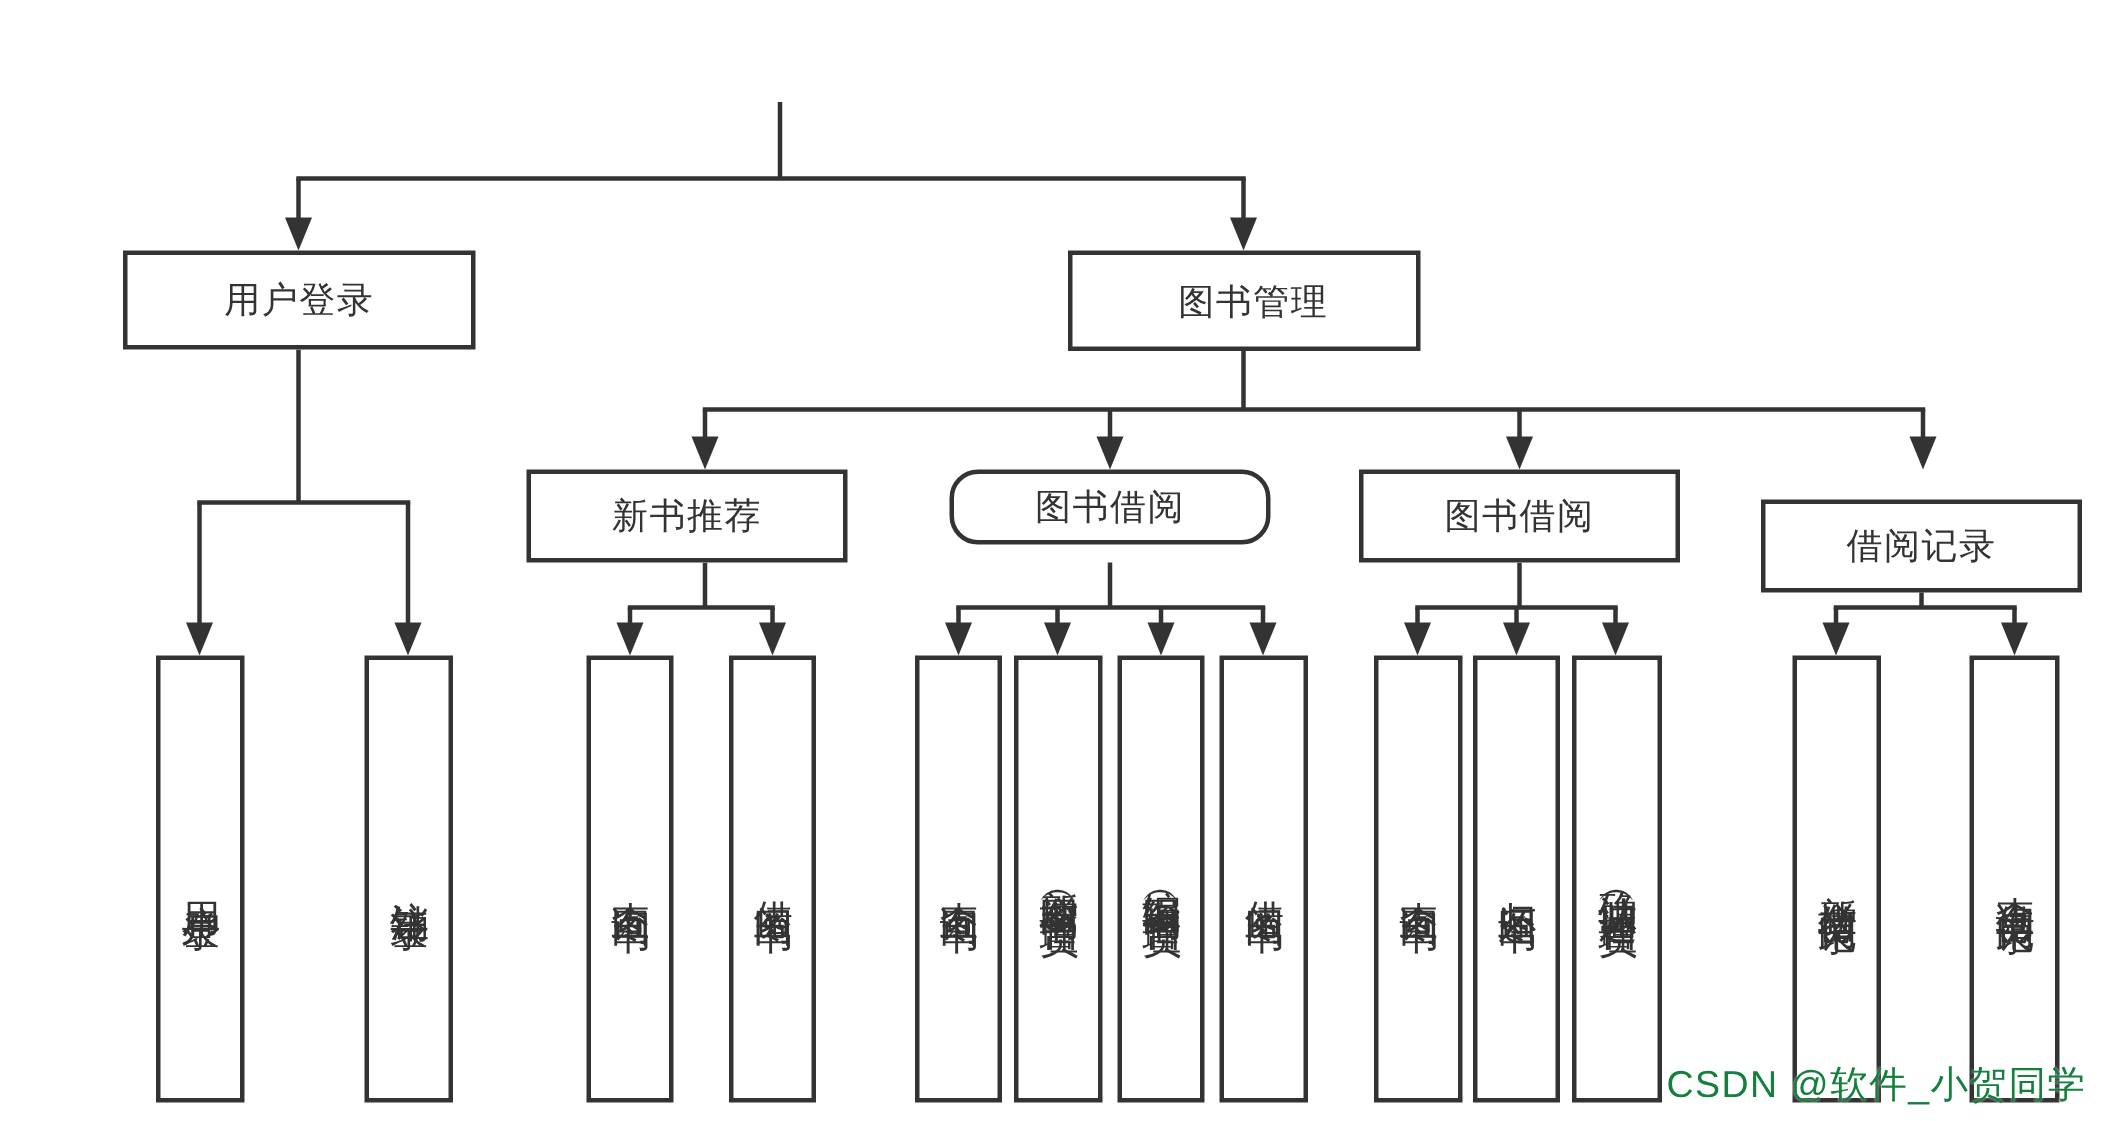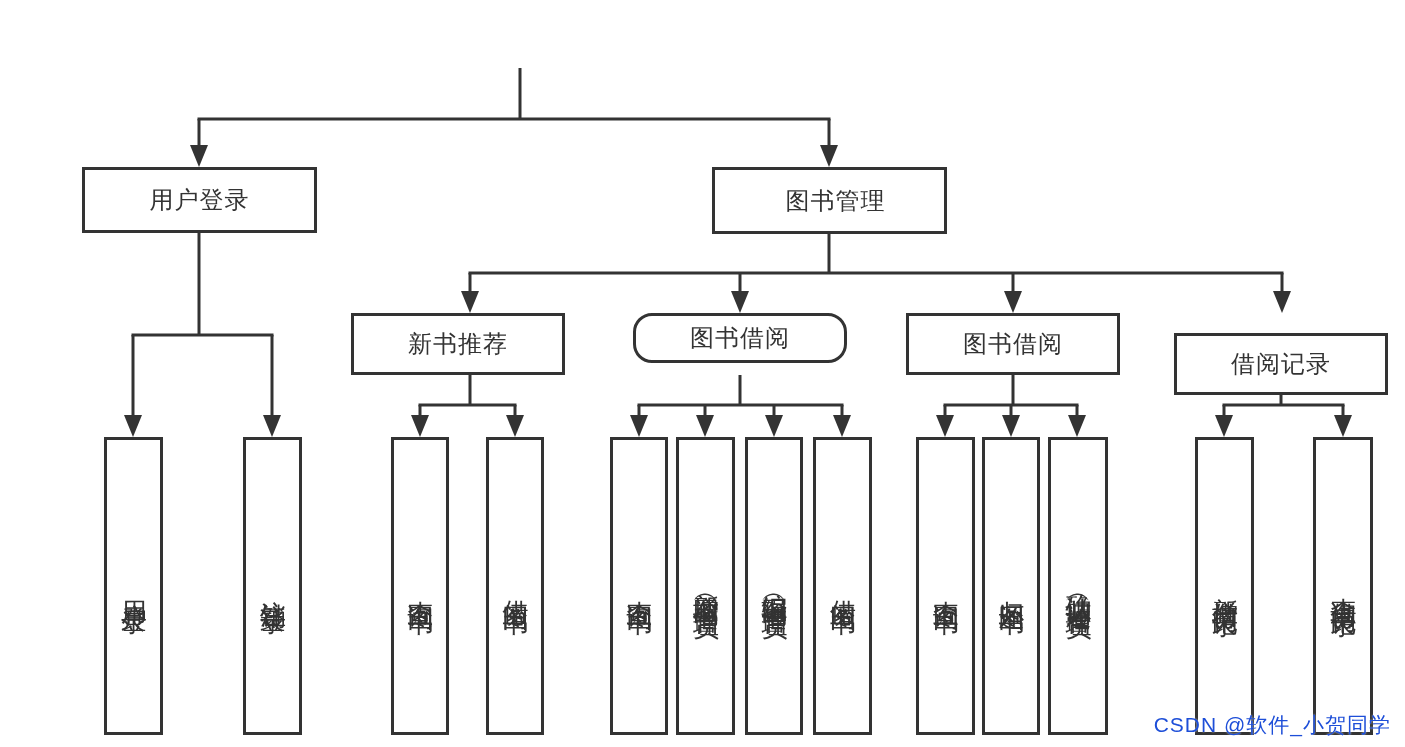--- a/index.html
+++ b/index.html
@@ -17,21 +17,21 @@
     color:#333333;z-index:1;
   }
   .h-label{font-size:24px;letter-spacing:1px;white-space:nowrap;}
   .leaf span{
     writing-mode:vertical-lr;text-orientation:mixed;
     font-size:26px;letter-spacing:3px;line-height:1.15;
     white-space:nowrap;
   }
   .watermark{
     position:absolute;right:14px;bottom:8px;z-index:5;
-    font-size:21px;letter-spacing:1px;color:#1d4ed8;
+    font-size:25px;letter-spacing:1px;color:#15803d;
     text-shadow:0 0 2px rgba(255,255,255,.8);
     white-space:nowrap;
   }
 </style>
 </head>
 <body>
 
 <div class="stage">
 
   <svg class="wires" width="1405" height="747" viewBox="0 0 1405 747">

